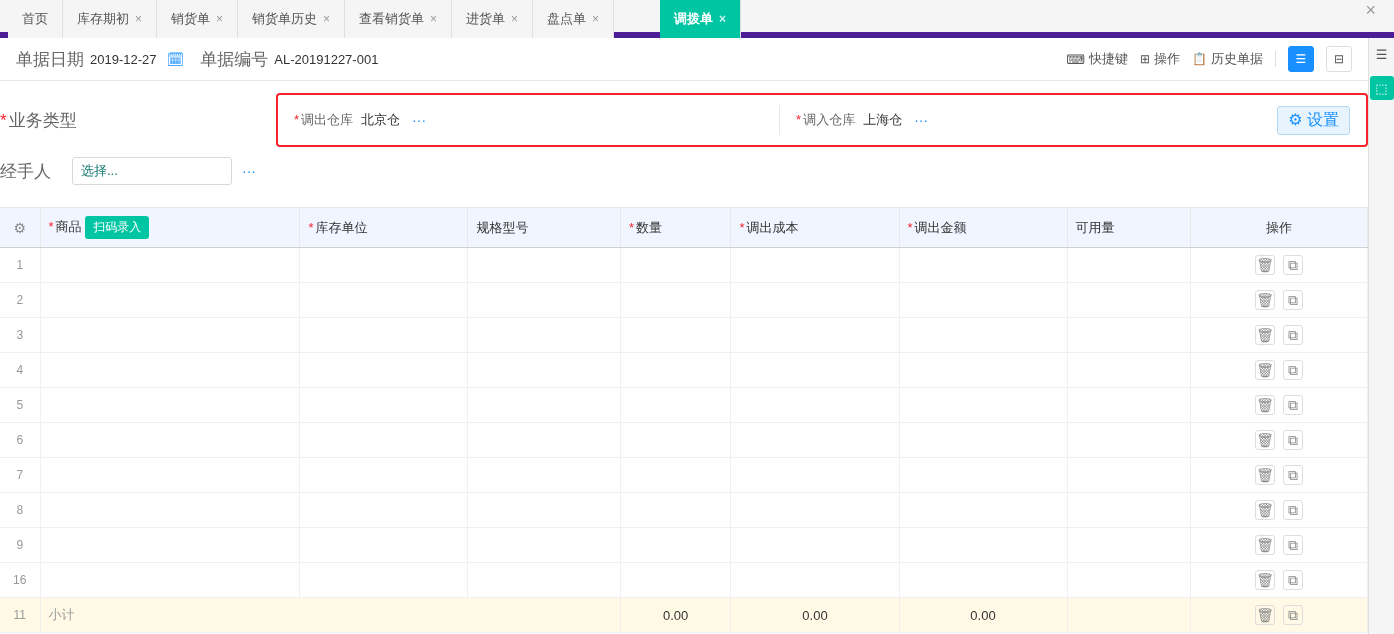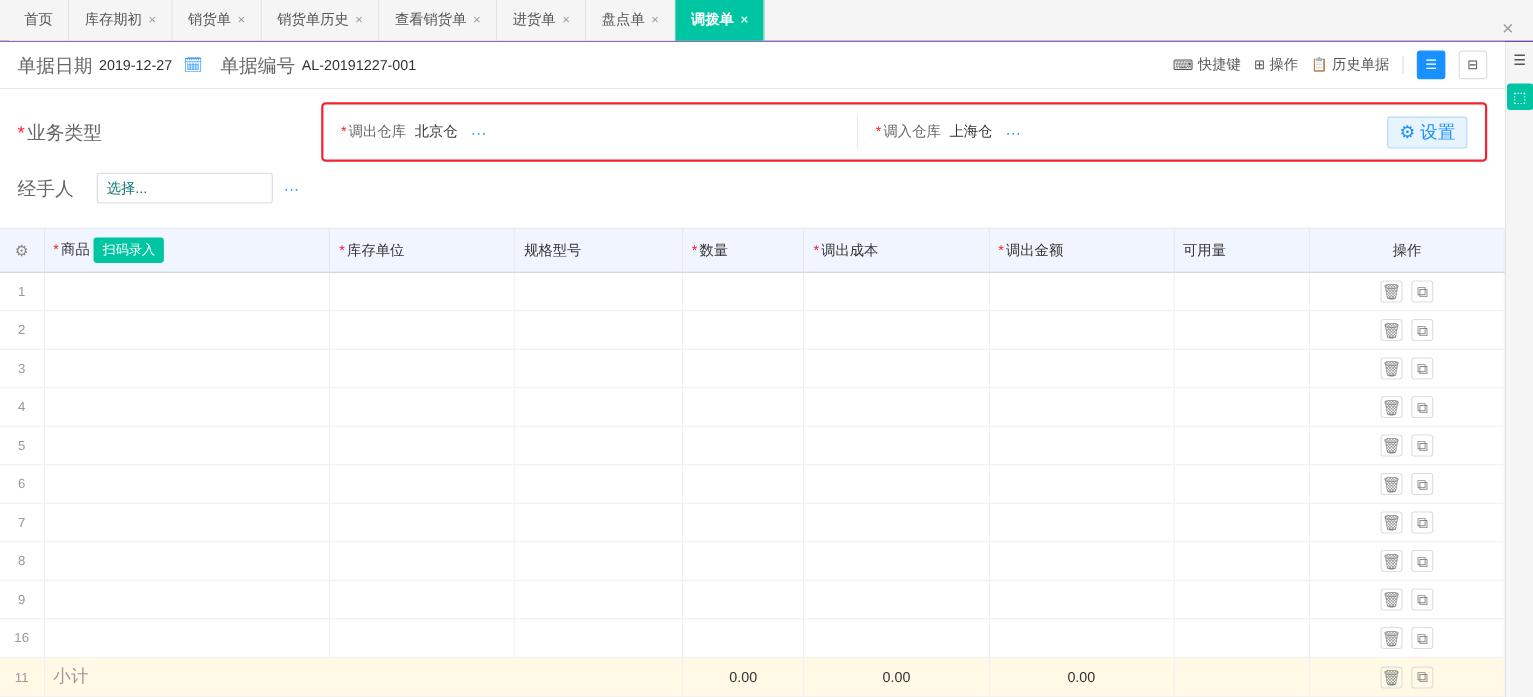--- a/index.html
+++ b/index.html
@@ -1,40 +1,41 @@
 <!DOCTYPE html>
 <html><head>
   <meta charset="utf-8">
   <style>
     * { box-sizing: border-box; margin: 0; padding: 0; }
     body { font-family: "Microsoft YaHei", "PingFang SC", sans-serif; font-size: 13px; color: #333; background: #fff; overflow: hidden; }
     
     
     .tab-bar {
-      display: flex; align-items: flex-end;
+      display: flex; align-items: flex-start;
       background: #f5f5f5;
-      border-bottom: 1px solid #4c1d95;
+      border-bottom: 6px solid #4c1d95;
       height: 38px;
       padding: 0 8px;
     }
     .tab-item {
       display: flex; align-items: center;
       padding: 0 14px;
       height: 38px;
       cursor: pointer;
       font-size: 13px;
       color: #555;
       border-right: 1px solid #e0e0e0;
       white-space: nowrap;
       background: #f5f5f5;
     }
     .tab-item.active {
       background: #00c5a3;
       color: #fff;
       font-weight: bold;
+      margin-left: 46px;
     }
     .tab-close {
       margin-left: 6px;
       color: #999;
       font-size: 12px;
       cursor: pointer;
     }
     .tab-item.active .tab-close { color: rgba(255,255,255,0.8); }
     .tab-bar-close {
       margin-left: auto;
@@ -86,21 +87,21 @@
       background: #fff;
     }
     .toolbar-icon-btn.active {
       background: #1890ff;
       color: #fff;
       border-color: #1890ff;
     }
 
     
     .form-section {
-      padding: 12px 16px;
+      padding: 12px 0;
       background: #fff;
     }
     .form-row {
       display: flex; align-items: center;
       gap: 16px;
       margin-bottom: 10px;
     }
     .form-field {
       display: flex; align-items: center;
       gap: 6px;
@@ -558,21 +559,21 @@
         <td></td>
         <td>
           <div class="action-icons">
             <span class="action-icon">🗑</span>
             <span class="action-icon">⧉</span>
           </div>
         </td>
       </tr>
           <tr style="background: rgb(255, 249, 230);">
         <td class="row-num">11</td>
-        <td colspan="3" style="color:#999;font-size:16px;">小计</td>
+        <td colspan="3" style="color:#999;font-size:13px;">小计</td>
         <td style="text-align:center;">0.00</td>
         <td style="text-align:center;">0.00</td>
         <td style="text-align:center;">0.00</td>
         <td></td>
         <td>
           <div class="action-icons">
             <span class="action-icon">🗑</span>
             <span class="action-icon">⧉</span>
           </div>
         </td>

